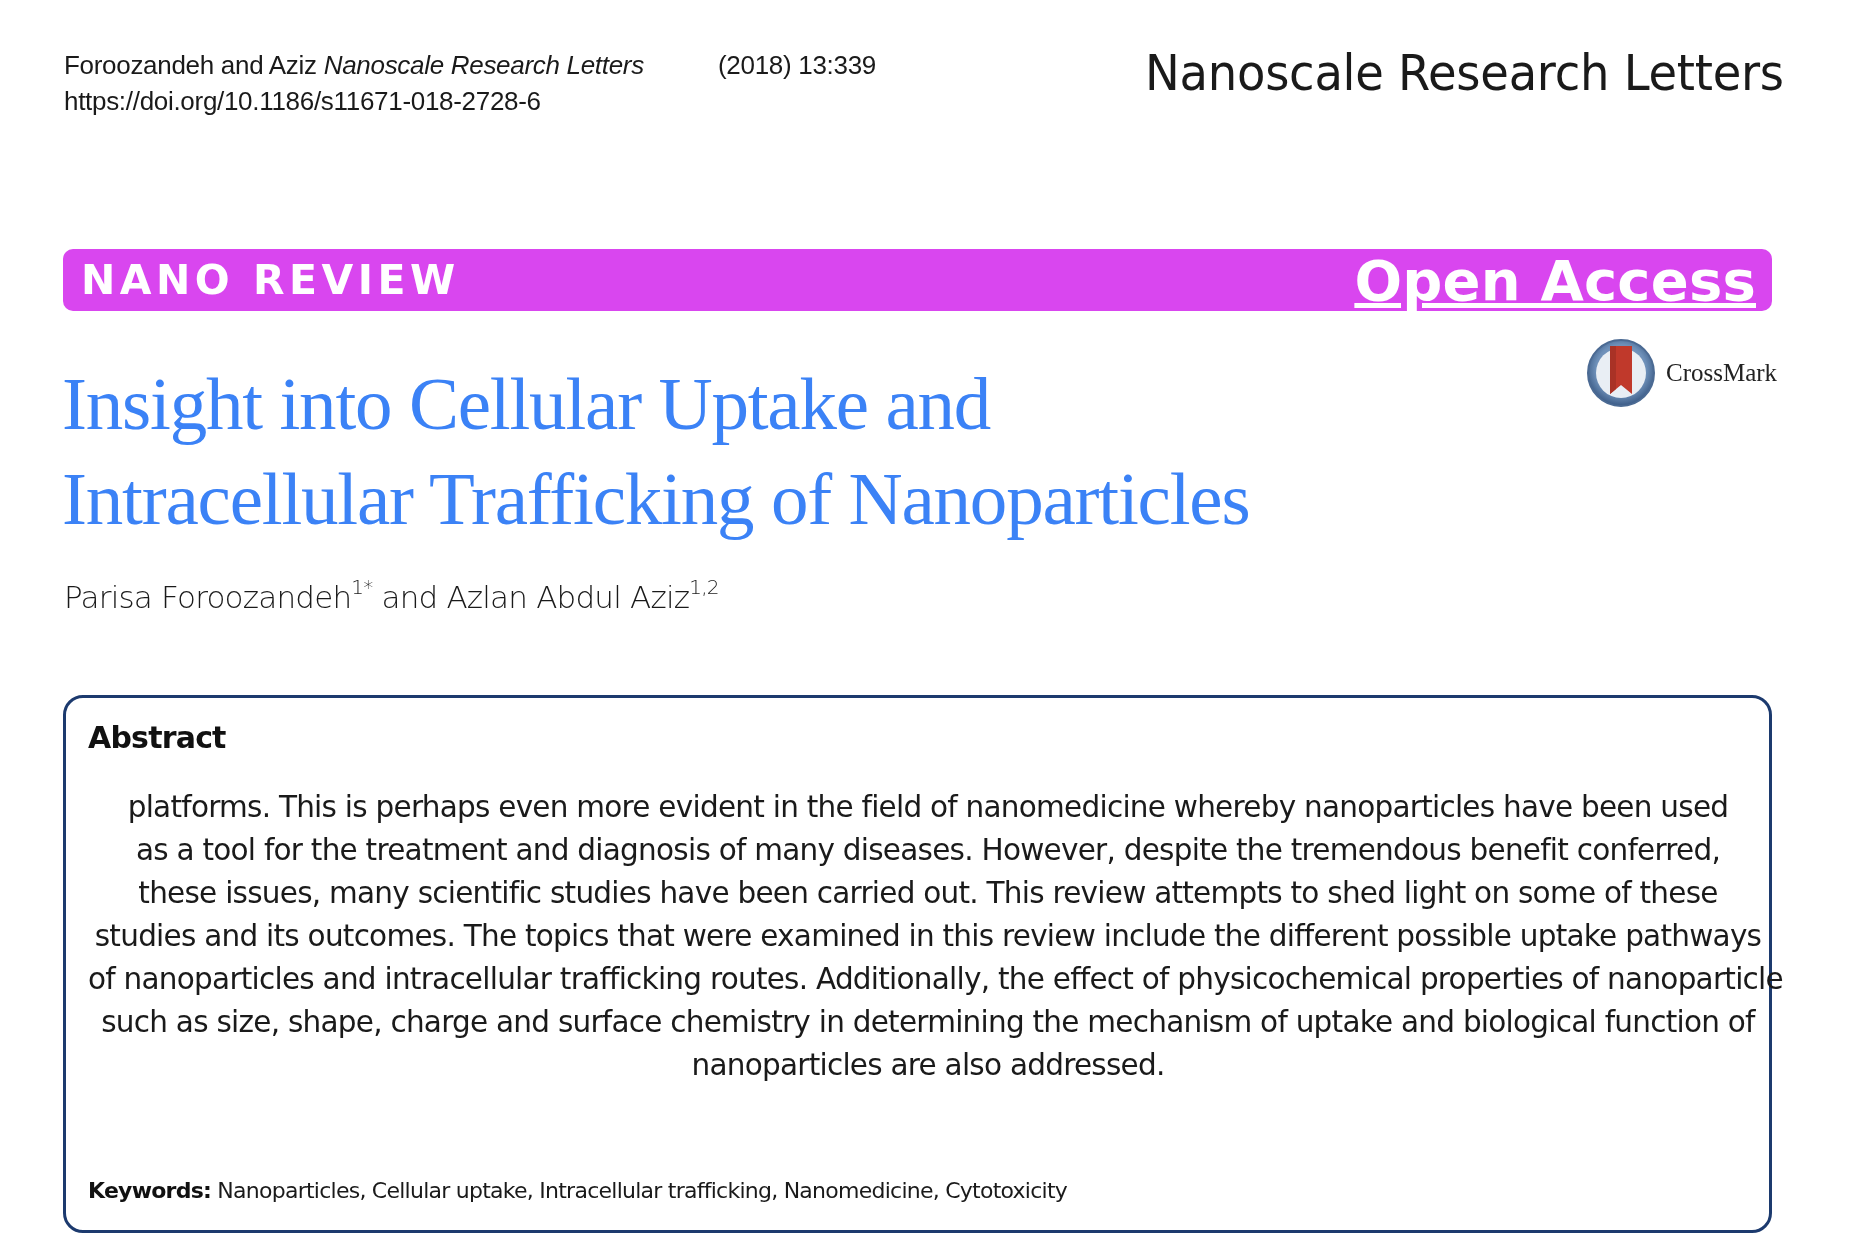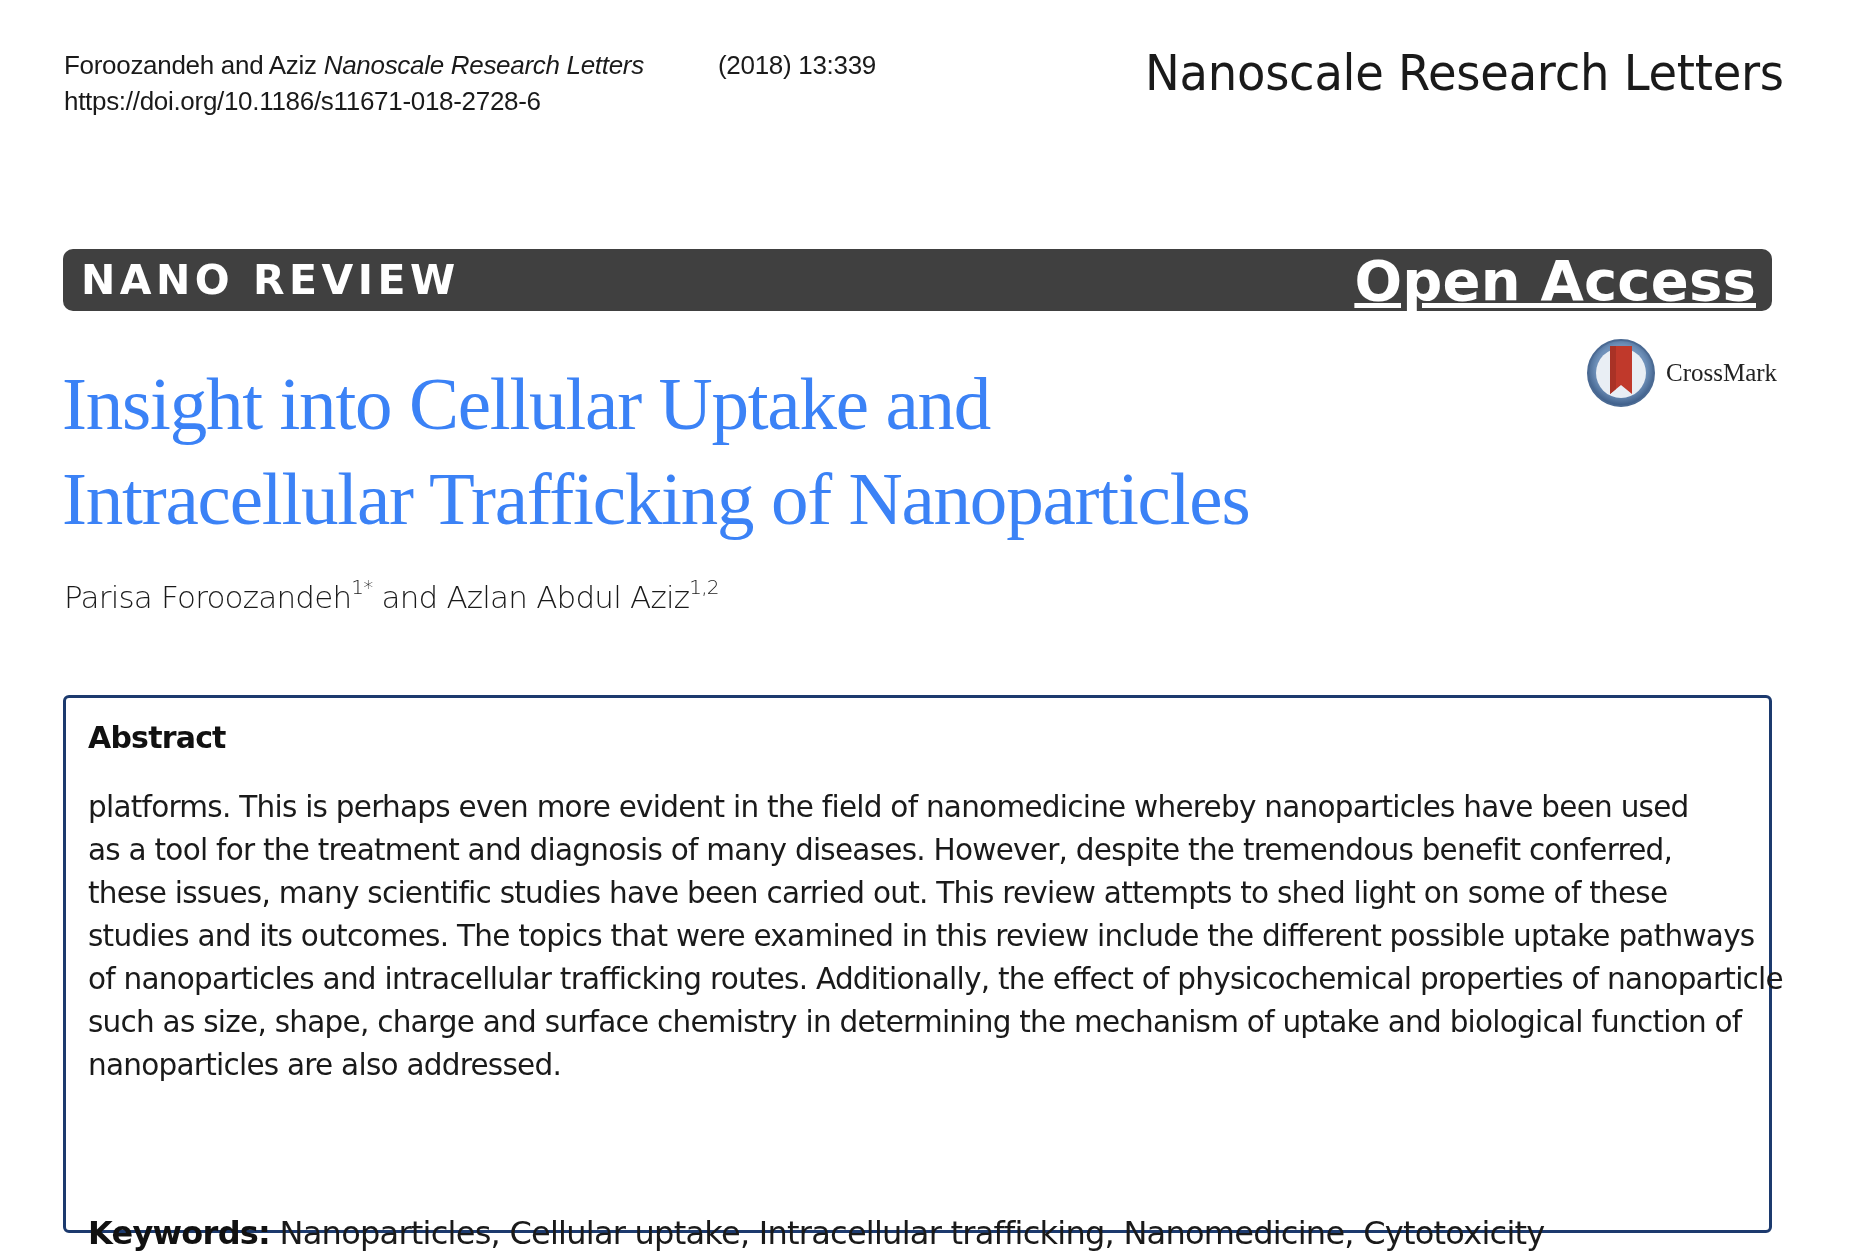--- a/index.html
+++ b/index.html
@@ -14,21 +14,21 @@
     #meta1 { left: 64px; top: 50px; }
     #meta-year { left: 718px; top: 50px; }
     #meta2 { left: 64px; top: 86px; }
     #journal-name {
       right: 88px; top: 44px; font-size: 50px; letter-spacing: -0.3px;
       white-space: nowrap; color: #1a1a1a; font-family: "DejaVu Sans", sans-serif;
       font-weight: normal; transform: scaleX(0.93); transform-origin: right center;
     }
     #banner {
       left: 63px; top: 249px; width: 1709px; height: 62px;
-      background: #404040; border-radius: 10px;
+      background: #d946ef; border-radius: 10px;
       display: flex; align-items: center; justify-content: space-between;
       box-sizing: border-box; padding: 0 16px 0 18px;
     }
     #banner .type-label {
       color: #ffffff; font-weight: bold; font-size: 41px; letter-spacing: 4.5px;
       font-family: "DejaVu Sans", sans-serif; white-space: nowrap;
     }
     #banner .oa-label {
       color: #ffffff; font-weight: bold; font-size: 56px; letter-spacing: 0.2px;
       font-family: "DejaVu Sans", sans-serif; white-space: nowrap; text-decoration: underline;
@@ -47,38 +47,37 @@
       letter-spacing: -1.2px; color: #3b82f6; width: 1480px;
     }
     #title span { display: block; white-space: nowrap; }
     #authors {
       left: 64px; top: 578px; font-family: "DejaVu Sans", sans-serif; font-size: 31px;
       letter-spacing: -0.8px; white-space: nowrap; color: #1a1a1a; font-weight: 300;
     }
     #authors sup { font-size: 20px; position: relative; top: -3px; }
     #abstract-box {
       left: 63px; top: 695px; width: 1709px; height: 538px;
-      border: 3px solid #1c3a6e; border-radius: 6px; box-sizing: border-box;
+      border: 3px solid #1c3a6e; border-radius: 20px; box-sizing: border-box; text-align: center;
     }
     #abstract-heading {
       position: absolute; left: 22px; top: 22px; margin: 0;
       font-family: "DejaVu Sans", sans-serif; font-weight: bold; font-size: 30px;
       letter-spacing: -0.8px; color: #111;
     }
     #abstract-body {
       position: absolute; left: 22px; top: 88px; width: 1680px;
       font-family: "DejaVu Sans", sans-serif; font-size: 29.5px; line-height: 43px;
       letter-spacing: -0.75px; color: #1a1a1a;
     }
     #abstract-body .line { display: block; white-space: nowrap; }
     #keywords {
       position: absolute; left: 22px; top: 480px; white-space: nowrap;
-      font-family: "DejaVu Sans", sans-serif; font-size: 32px; letter-spacing: -0.75px;
+      font-family: "DejaVu Sans", sans-serif; font-size: 22px; letter-spacing: -0.75px;
       color: #1a1a1a;
-      margin-top: 36px;
     }
     #keywords .kw-label { font-weight: bold; color: #111; }
     a.link { color: inherit; text-decoration: none; }
   </style>
 </head>
 <body>
 
 <div class="abs meta-line" id="meta1">
   <span>Foroozandeh and Aziz</span>
   <span class="ital">Nanoscale Research Letters</span>

